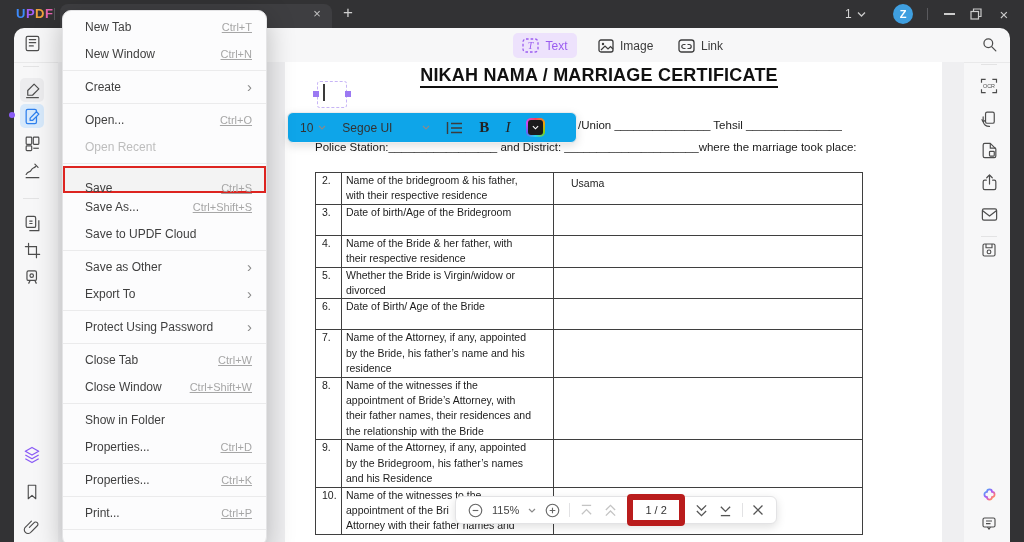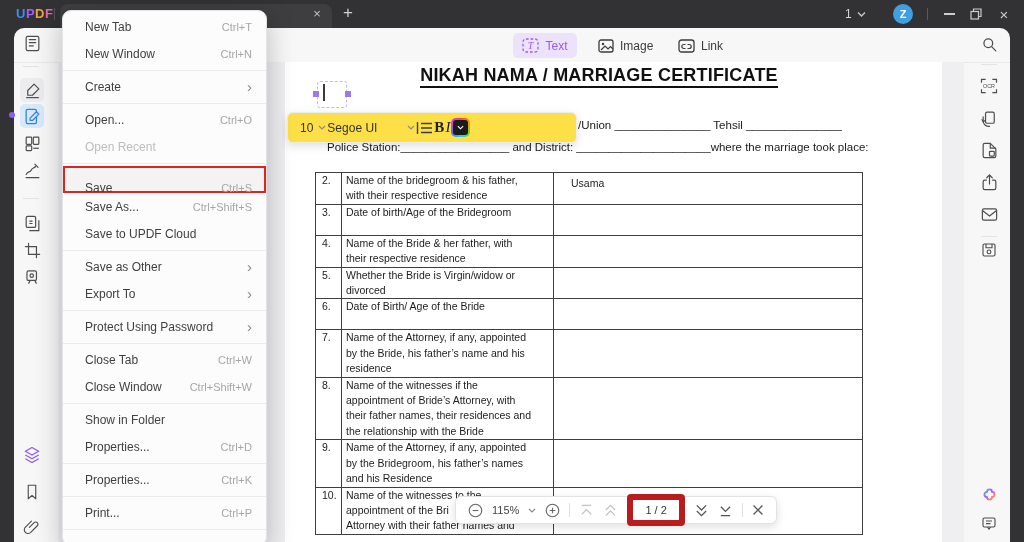--- a/index.html
+++ b/index.html
@@ -41,48 +41,48 @@
   .rail-div{position:absolute;width:16px;height:1px;background:#e3e3e4;}
   .active-blue{background:#d7e9fb;}
   .soft-bg{background:#ececee;}
   #active-dot{position:absolute;left:9px;top:112px;width:6px;height:6px;border-radius:50%;background:#8b5cf6;}
 
   
   #file-menu{position:absolute;left:62px;top:10px;width:205px;height:536px;background:#fcfcfd;border:1px solid #e4e4e6;
              border-radius:9px;box-shadow:0 8px 28px rgba(0,0,0,.25);z-index:20;padding-top:2px;box-sizing:border-box;overflow:hidden;}
   .menu-item{height:27px;display:flex;align-items:center;padding:0 14px 0 22px;font-size:12px;color:#3f3f3f;}
   .mi-label{flex:1;white-space:nowrap;}
-  .mi-shortcut{font-size:11px;color:#a6a6a6;}
+  .mi-shortcut{font-size:11px;color:#a6a6a6;text-decoration:underline;}
   .mi-chevron{display:none;}
   .has-submenu .mi-chevron{display:inline;color:#8a8a8a;font-size:15px;line-height:1;}
   .disabled .mi-label{color:#bdbdbd;}
   .highlighted{border:2px solid #dd2420;background:#f3f3f3;box-sizing:border-box;padding:17px 12px 0 20px;}
   .menu-divider{height:1px;background:#ebebec;margin:2.5px 0;}
 
   
   #doc-title{position:absolute;left:0;top:3px;width:628px;text-align:center;font-size:18px;font-weight:bold;color:#111;}
   #doc-title span{border-bottom:2px solid #111;padding-bottom:1px;letter-spacing:.2px;}
   #line1{position:absolute;left:293px;top:57px;font-size:11.5px;color:#1a1a1a;white-space:nowrap;}
-  #line2{position:absolute;left:30px;top:79px;font-size:11.5px;color:#1a1a1a;white-space:nowrap;margin-left:12px;}
+  #line2{position:absolute;left:30px;top:79px;font-size:11.5px;color:#1a1a1a;white-space:nowrap;}
   #doc-table{position:absolute;left:30px;top:110px;width:546px;border:1px solid #3f3f3f;font-size:10.5px;line-height:15.4px;color:#1c1c1c;}
   .trow{display:flex;border-bottom:1px solid #3f3f3f;}
   .trow:last-child{border-bottom:none;}
   .tc{padding:0 4px;min-height:30px;box-sizing:border-box;}
   .tc.num{width:26px;border-right:1px solid #3f3f3f;padding-left:6px;}
   .tc.desc{width:212px;border-right:1px solid #3f3f3f;white-space:pre-line;}
   .tc.val{flex:1;padding-left:17px;padding-top:3px;}
 
   
   #cursor-widget{position:absolute;left:317px;top:81px;width:28px;height:25px;border:1.5px dashed #c7b5f6;border-radius:3px;z-index:4;}
   .cw-handle{position:absolute;width:6px;height:6px;background:#9b79f2;top:9px;}
   .cw-handle.l{left:-5px}.cw-handle.r{right:-5px}
   .cw-caret{position:absolute;left:5px;top:2px;width:2px;height:17px;background:#3a3a3a;}
 
-  #format-bar{position:absolute;left:287px;top:112px;width:290px;height:31px;background:#fde047;border:1px solid #ececec;border-radius:6px;
-              box-shadow:0 3px 10px rgba(0,0,0,.13);display:flex;align-items:center;padding:0 12px;gap:1px;z-index:5;box-sizing:border-box;}
+  #format-bar{position:absolute;left:287px;top:112px;width:290px;height:31px;background:#0ea5e9;border:1px solid #ececec;border-radius:6px;
+              box-shadow:0 3px 10px rgba(0,0,0,.13);display:flex;align-items:center;padding:0 12px;gap:16px;z-index:5;box-sizing:border-box;}
   .fb-group{display:flex;align-items:center;gap:5px;font-size:12px;color:#333;}
   #fb-bold{font-family:"Liberation Serif",serif;font-weight:bold;font-size:15px;color:#222;}
   #fb-italic{font-family:"Liberation Serif",serif;font-style:italic;font-size:15px;color:#222;}
   #color-swatch{width:19px;height:19px;border-radius:5px;padding:2px;box-sizing:border-box;
       background:conic-gradient(#f43f5e,#f59e0b,#84cc16,#22d3ee,#6366f1,#d946ef,#f43f5e);}
   #color-swatch .inner{width:100%;height:100%;border-radius:3px;background:#1b1b1b;display:flex;align-items:center;justify-content:center;}
 
   #pager{position:absolute;left:455px;top:496px;width:322px;height:28px;background:#fff;border:1px solid #e3e3e5;border-radius:6px;
          box-shadow:0 3px 10px rgba(0,0,0,.13);display:flex;align-items:center;gap:9px;padding:0 12px;z-index:6;box-sizing:border-box;}
   #pager .pdiv{width:1px;height:14px;background:#e2e2e4;}

